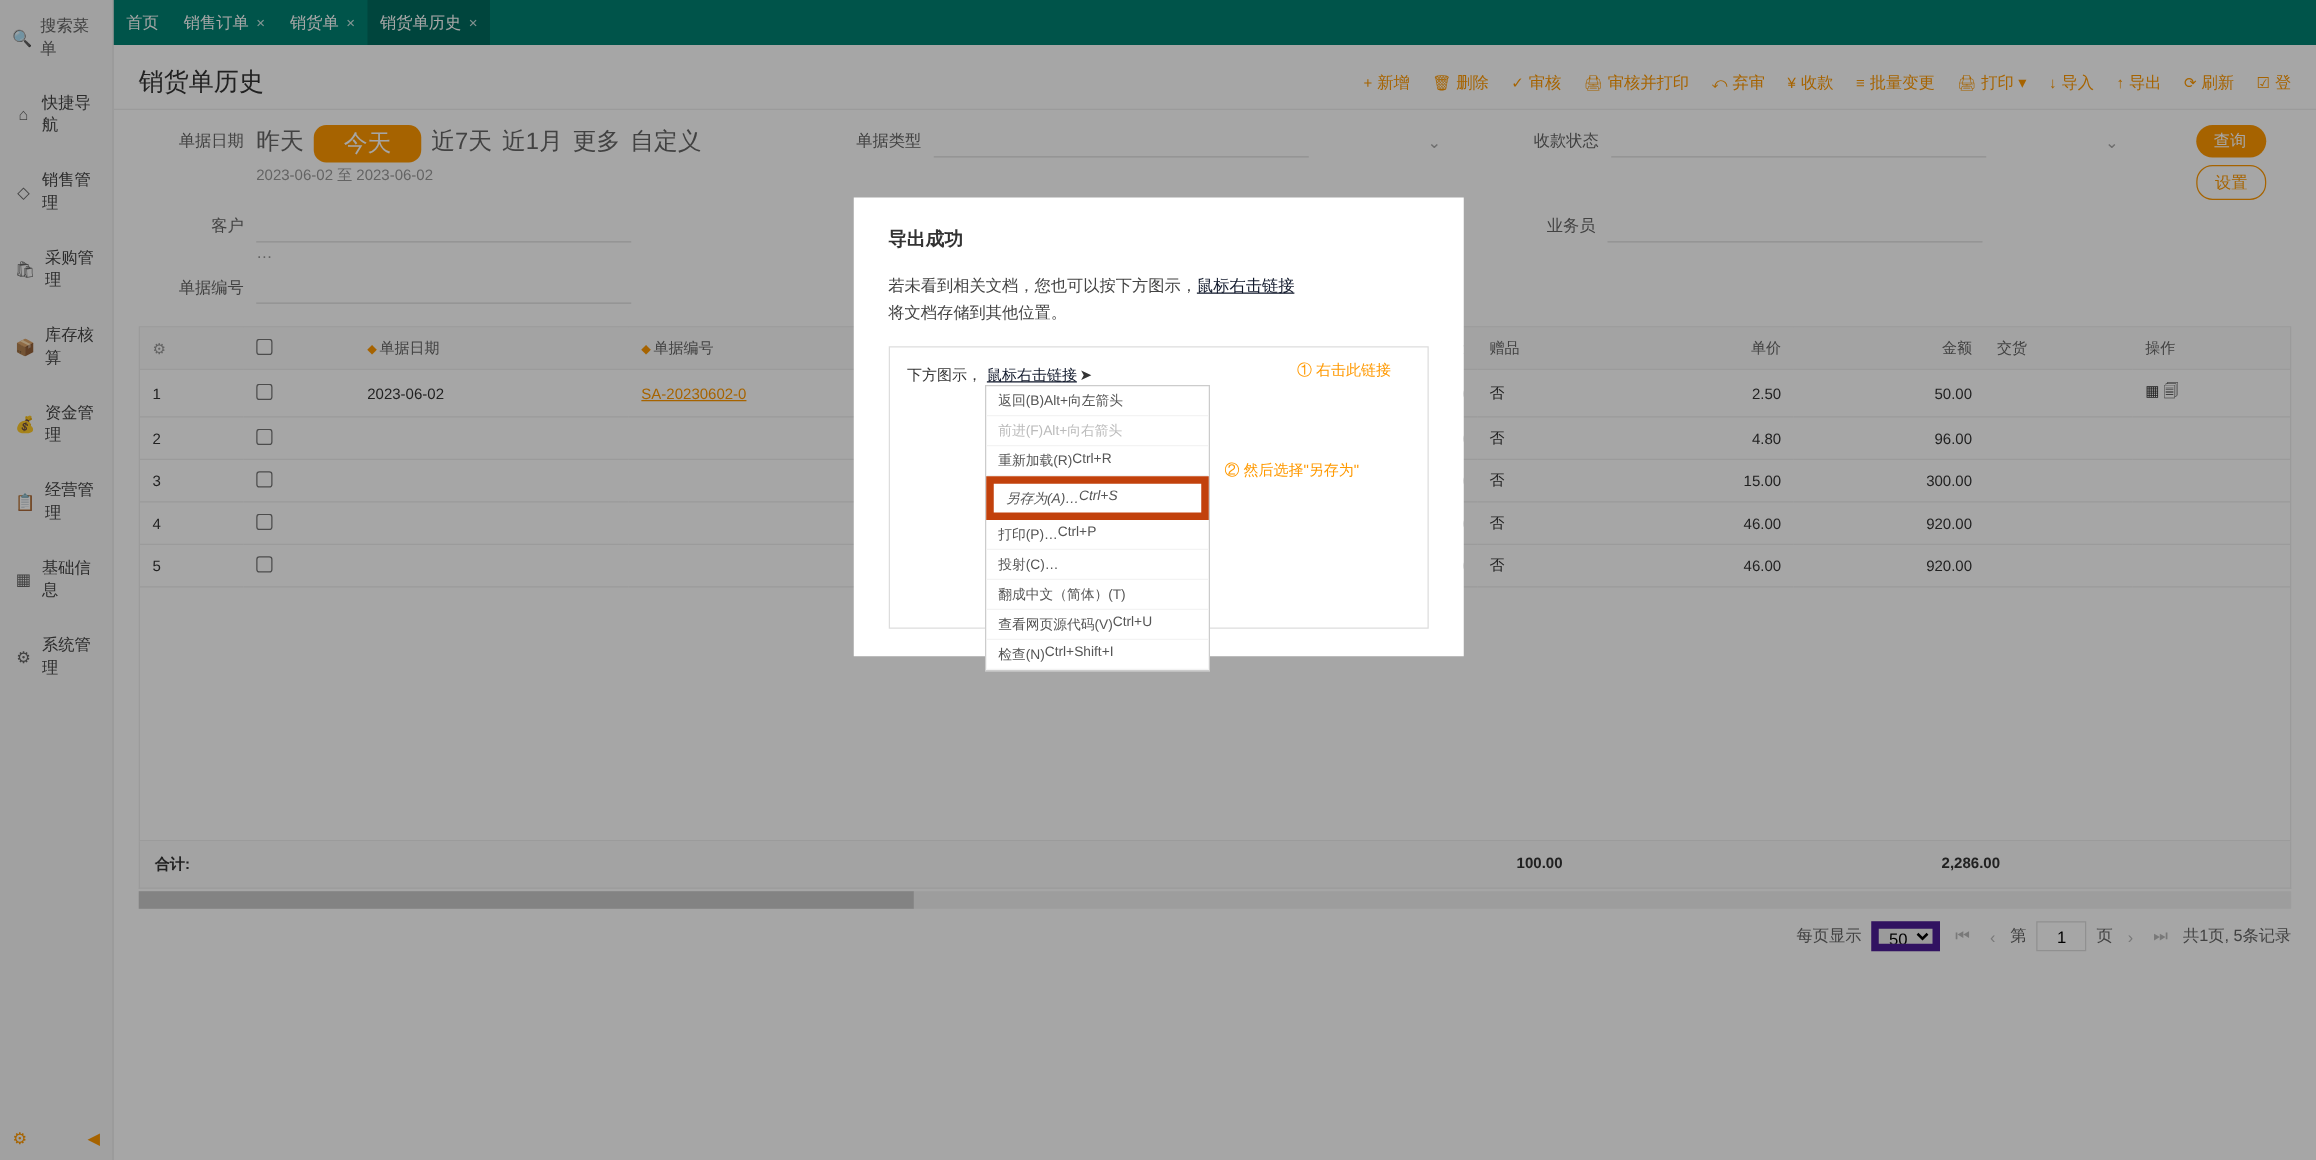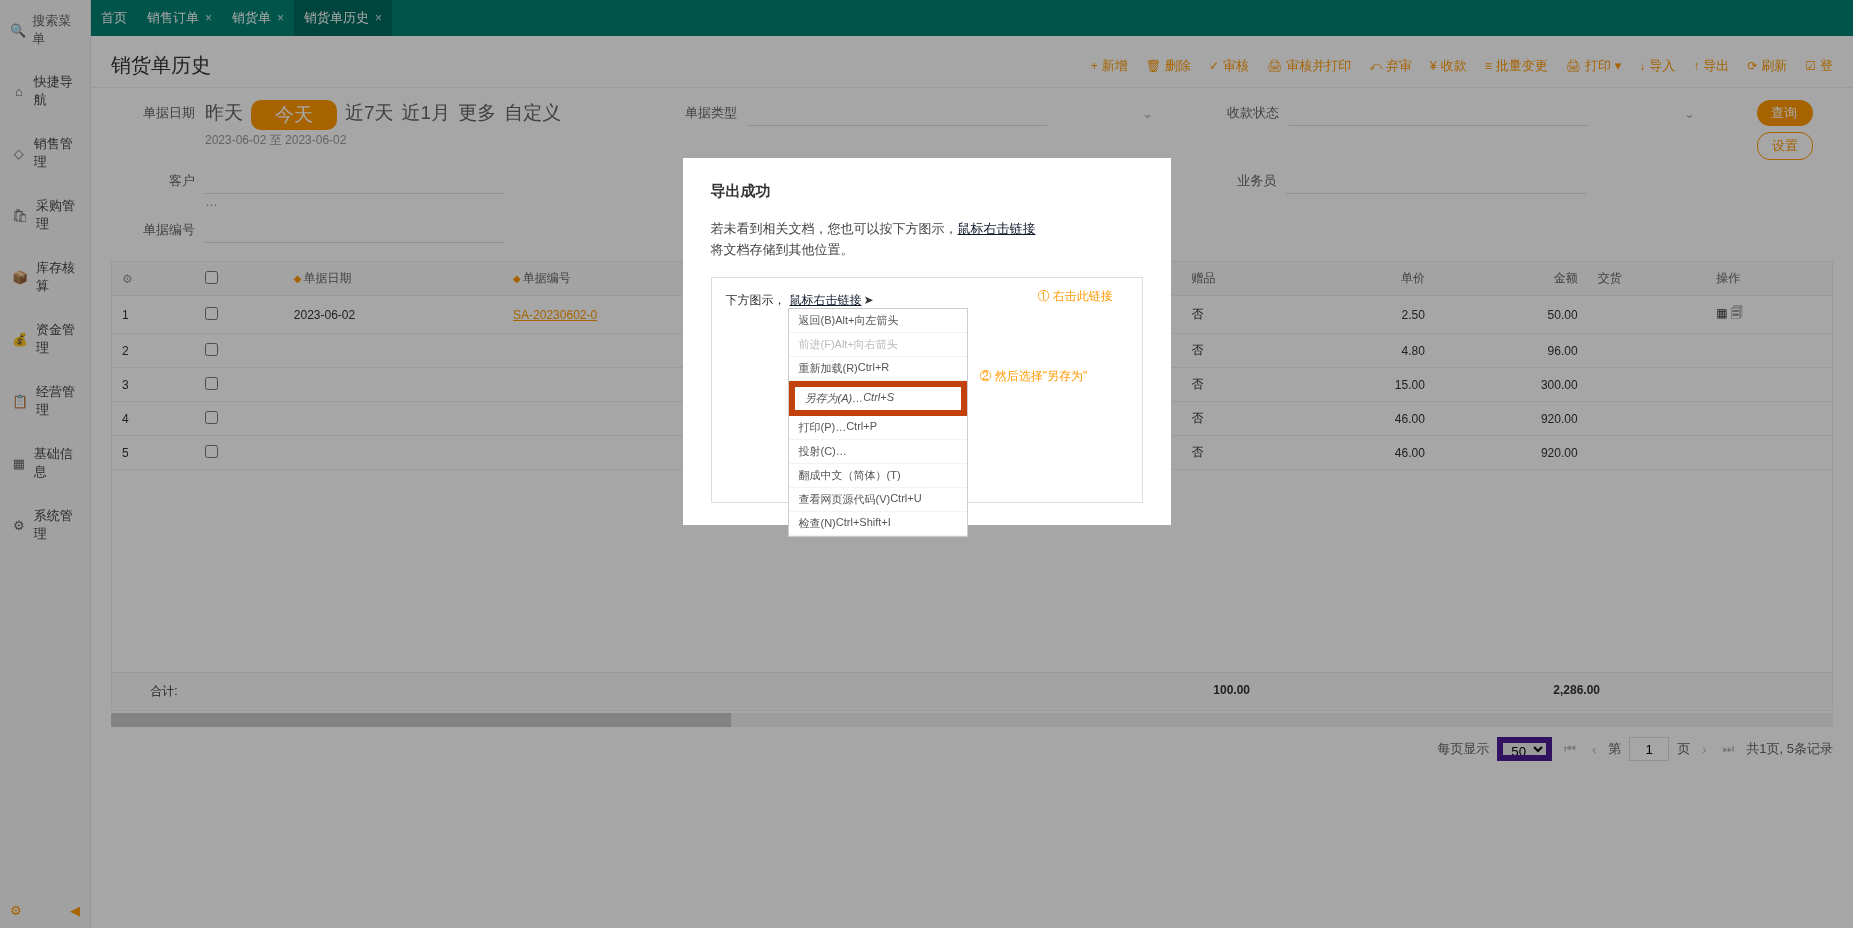--- a/index.html
+++ b/index.html
@@ -49,21 +49,21 @@
 table { border-collapse: collapse; width: 1720px; min-width: 100%; }
 th, td { border-bottom: 1px solid #eee; padding: 8px 10px; font-size: 12px; text-align: left; white-space: nowrap; }
 th { background: #fafafa; color: #666; font-weight: 500; }
 th .sort { color: #f90; font-size: 10px; margin-right: 2px; }
 td.num { text-align: right; }
 th.num { text-align: right; }
 .link { color: #f90; text-decoration: underline; cursor: pointer; }
 .gear { color: #999; }
 
 .summary { margin: 0 20px; border: 1px solid #eee; border-top: none; padding: 10px 12px; display: flex; font-size: 12px; background: #fafafa; }
-.summary .lab { width: 80px; font-weight: 400; text-align: center; }
+.summary .lab { width: 80px; font-weight: 700; }
 .summary .sp { flex: 1; }
 .summary .v1, .summary .v2 { width: 150px; text-align: right; font-weight: 600; }
 .summary .gap { width: 200px; }
 
 .scrollbar-fake { margin: 2px 20px 0; height: 14px; background: #f1f1f1; position: relative; }
 .scrollbar-fake .thumb { position: absolute; left: 0; top: 0; height: 14px; width: 620px; background: #c9c9c9; }
 
 .pager { margin: 10px 20px 0; display: flex; justify-content: flex-end; gap: 8px; align-items: center; color: #666; font-size: 13px; }
 .pager .pgbtn { color: #bbb; padding: 0 4px; cursor: pointer; }
 .pager input { width: 40px; text-align: center; border: 1px solid #ddd; height: 24px; }

